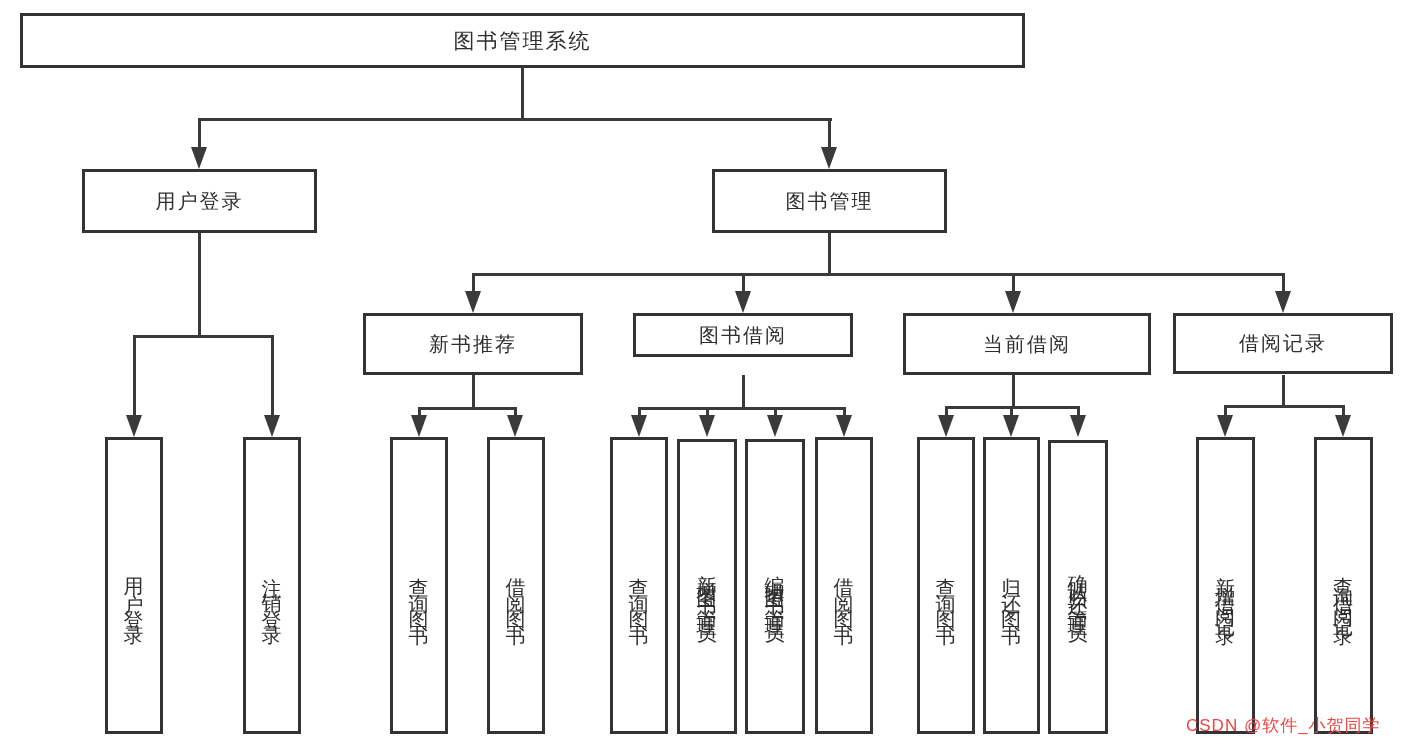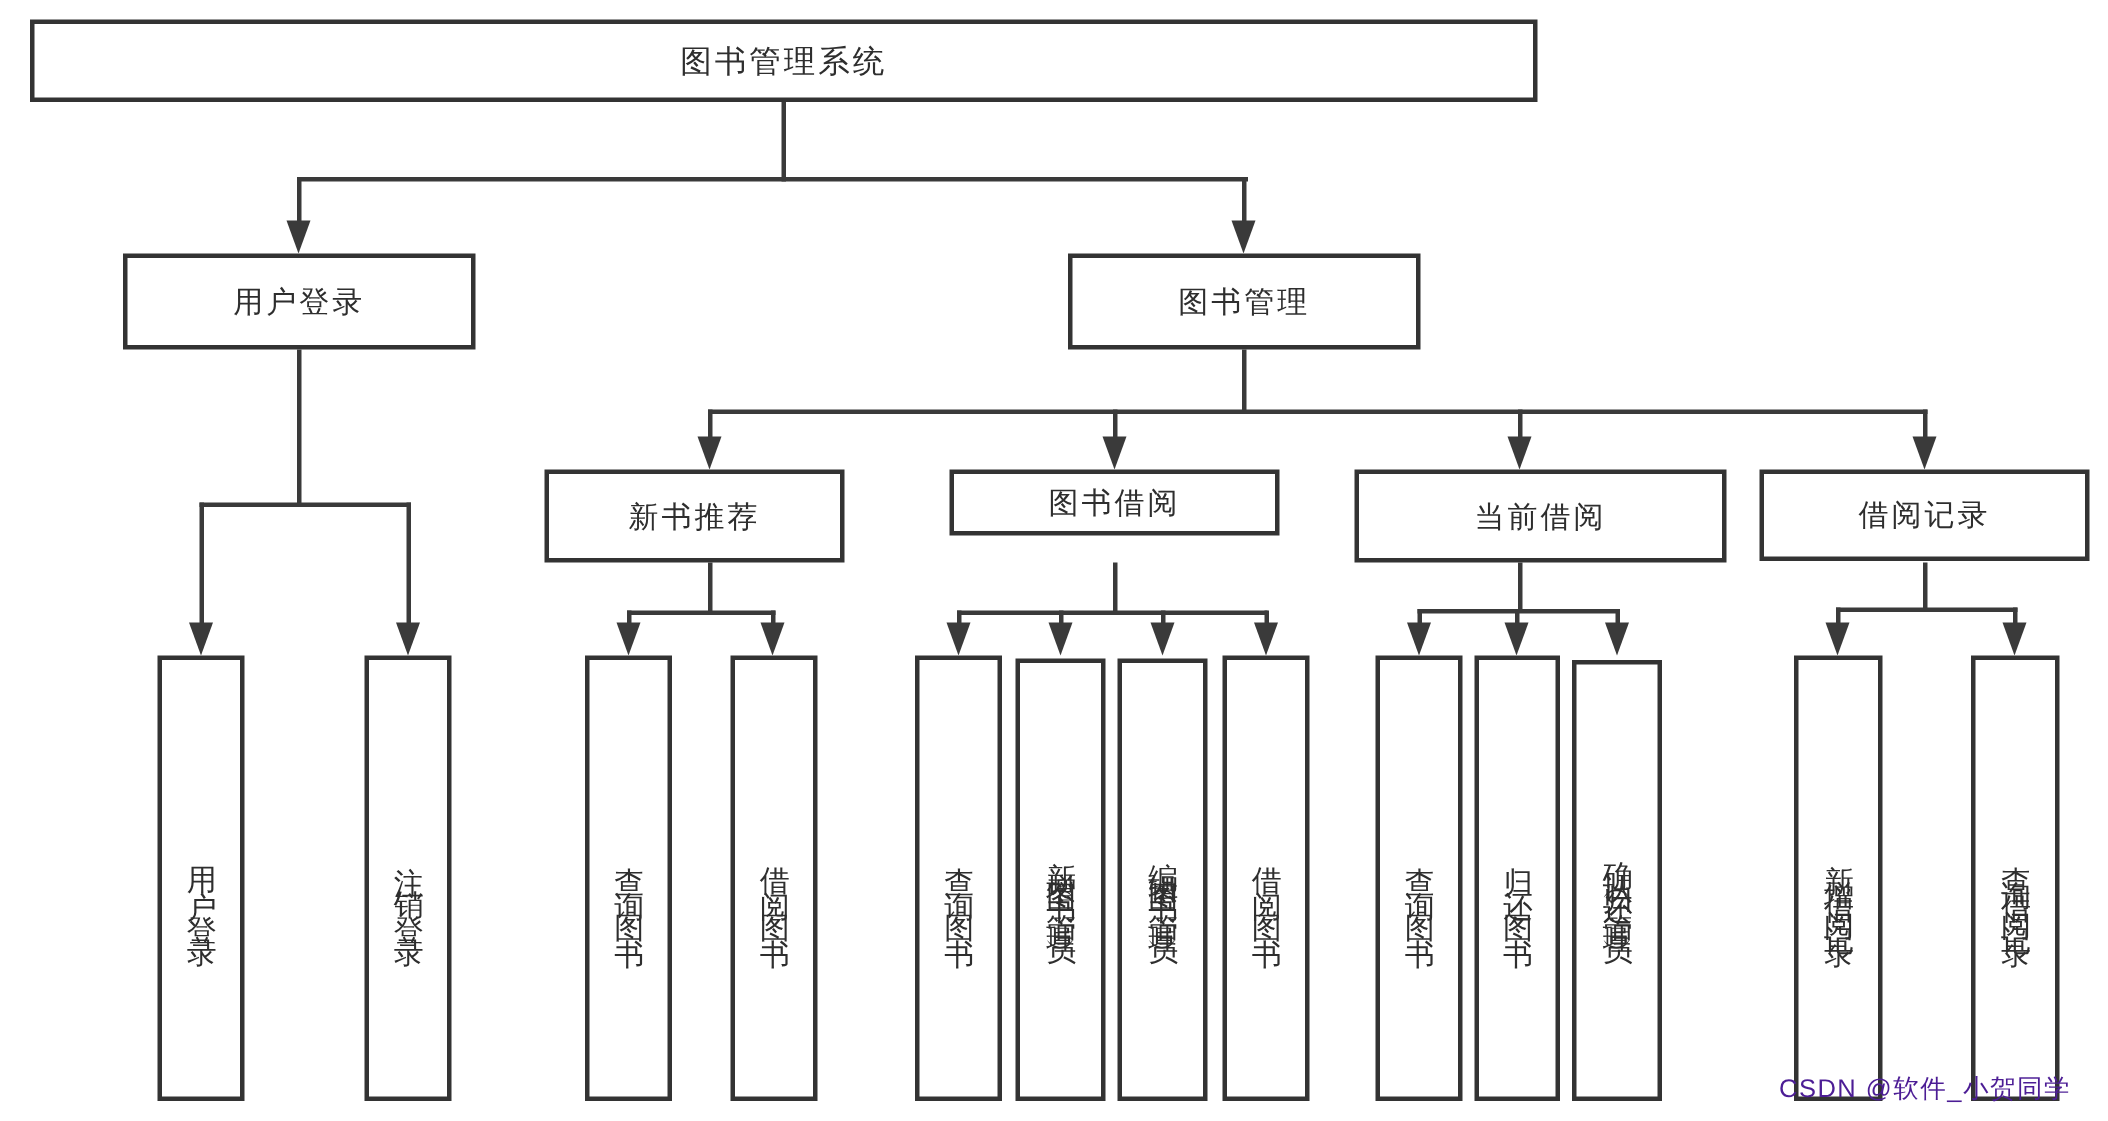--- a/index.html
+++ b/index.html
@@ -41,21 +41,21 @@
     width: 0; height: 0;
     border-left: 8px solid transparent;
     border-right: 8px solid transparent;
     border-top: 22px solid #3a3a3a;
   }
   .watermark {
     position: absolute;
     left: 1186px;
     top: 714px;
     font-size: 17px;
-    color: #4c1d95;
+    color: #ef4444;
     letter-spacing: 1px;
     white-space: nowrap;
     z-index: 5;
   }
 </style>
 </head>
 <body>
 
 <div class="canvas">
 
@@ -88,21 +88,21 @@
   <div class="hline" style="left:472px; top:273px; width:813px; height:3px;"></div>
   <div class="vline" style="left:472px; top:273px; width:3px; height:20px;"></div>
   <div class="arrow" style="left:465px; top:291px;"></div>
   <div class="vline" style="left:742px; top:273px; width:3px; height:20px;"></div>
   <div class="arrow" style="left:735px; top:291px;"></div>
   <div class="vline" style="left:1012px; top:273px; width:3px; height:20px;"></div>
   <div class="arrow" style="left:1005px; top:291px;"></div>
   <div class="vline" style="left:1282px; top:273px; width:3px; height:20px;"></div>
   <div class="arrow" style="left:1275px; top:291px;"></div>
 
-  <div class="node hnode" style="left:363px; top:313px; width:200px; height:62px;">
+  <div class="node hnode" style="left:363px; top:313px; width:220px; height:62px;">
     <span>新书推荐</span>
   </div>
   <div class="node hnode" style="left:633px; top:313px; width:220px; height:44px;">
     <span>图书借阅</span>
   </div>
   <div class="node hnode" style="left:903px; top:313px; width:248px; height:62px;">
     <span>当前借阅</span>
   </div>
   <div class="node hnode" style="left:1173px; top:313px; width:220px; height:61px;">
     <span>借阅记录</span>

